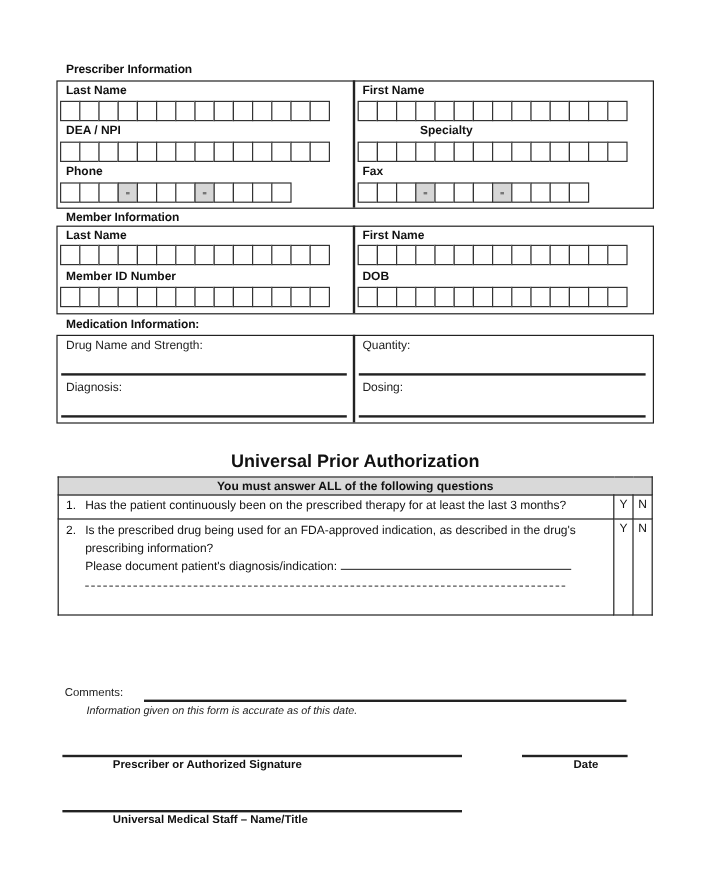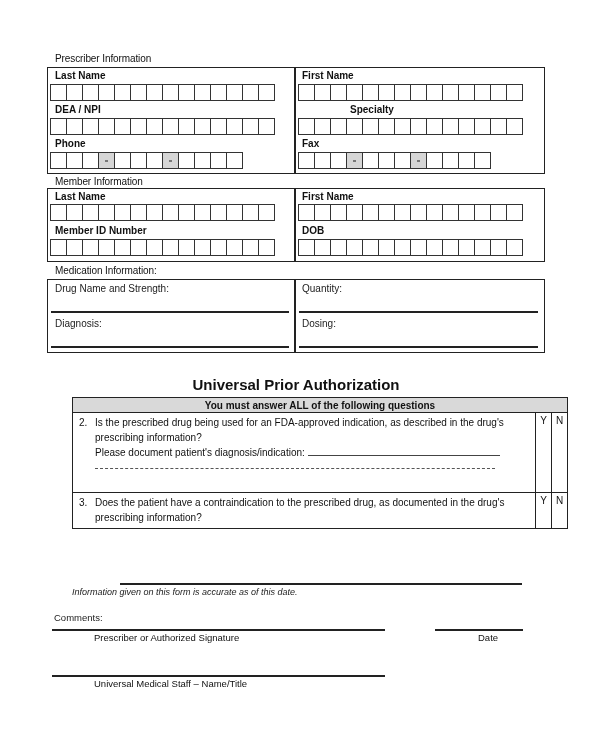--- a/index.html
+++ b/index.html
@@ -1,42 +1,42 @@
 <!DOCTYPE html>
 <html><head>
 <meta charset="utf-8">
 <style>
   * { box-sizing: border-box; margin: 0; padding: 0; }
   html, body { width: 600px; height: 730px; background: #ffffff; overflow: hidden; }
   body { position: relative; font-family: "Liberation Sans", sans-serif; color: #111; }
   .abs { position: absolute; }
-  .section-title { font-size: 10px; font-weight: normal; letter-spacing: -0.1px; }
+  .section-title { font-size: 10px; font-weight: bold; letter-spacing: -0.1px; }
   .box { border: 1.5px solid #222; }
   .field-label { font-size: 10px; font-weight: bold; }
   .cells { display: flex; }
   .cell { width: 17px; height: 17px; border: 1px solid #333; margin-left: -1px; background: #fff; display:flex; align-items:center; justify-content:center; }
   .cell:first-child { margin-left: 0; }
   .cell.grey { background: #d6d6d6; }
   .cell.grey::after { content: ""; width: 3px; height: 2px; background: #777; }
   .vdiv { background: #222; width: 1.5px; }
   .med-label { font-size: 10px; color: #222; }
   .hline { height: 1.5px; background: #222; }
   .title { font-size: 15px; font-weight: bold; text-align: center; width: 100%; }
-  table.q { border-collapse: collapse; width: 496px; font-size: 10px; margin-left: 24px; }
+  table.q { border-collapse: collapse; width: 496px; font-size: 10px; }
   table.q td { border: 1px solid #222; vertical-align: top; }
   table.q .hdr { background: #d9d9d9; text-align: center; font-weight: bold; padding: 2px 0 1px; }
   table.q .qtxt { padding: 2px 4px 3px 6px; line-height: 15px; }
   table.q .yn { width: 16px; text-align: center; padding-top: 2px; }
   .qnum { display: inline-block; width: 16px; }
   .indent { padding-left: 16px; }
   .dashline { border-bottom: 1px dashed #555; height: 9px; margin: 0 4px 0 16px; }
   .under { display: inline-block; border-bottom: 1px solid #444; width: 192px; height: 10px; }
-  .small { font-size: 9.5px; color: #222; margin-top: 40px; }
+  .small { font-size: 9.5px; color: #222; }
   .italic { font-style: italic; font-size: 9px; color: #222; }
-  .sig-label { font-size: 9.5px; font-weight: normal; padding-left: 40px; }
+  .sig-label { font-size: 9.5px; font-weight: bold; padding-left: 40px; }
 </style>
 </head>
 <body>
 
 <div class="abs section-title" style="left:55px; top:53px;">Prescriber Information</div>
 
 <div class="abs box" style="left:47px; top:67px; width:498px; height:107px;">
   <div class="abs vdiv" style="left:246px; top:-1px; height:106px;"></div>
 
   <div class="abs field-label" style="left:7px; top:2px;">Last Name</div>
@@ -242,39 +242,38 @@
 
 <div class="abs" style="left:48px; top:376px; width:496px;">
   <div class="title">Universal Prior Authorization</div>
 </div>
 
 <div class="abs" style="left:48px; top:397px;">
   <table class="q">
     <tbody>
         <tr>
       <td colspan="3" class="hdr">You must answer ALL of the following questions</td>
+    </tr>
+    <tr>
+      <td class="qtxt" style="height:16px; padding-top:1px;">
+        <span class="qnum">1.</span><span>Has the patient continuously been on the prescribed therapy for at least the last 3 months?</span>
+      </td>
+      <td class="yn">Y</td>
+      <td class="yn">N</td>
     </tr>
     <tr>
       <td class="qtxt" style="height:80px;">
         <div><span class="qnum">2.</span><span>Is the prescribed drug being used for an FDA-approved indication, as described in the drug's</span></div>
         <div class="indent">prescribing information?</div>
         <div class="indent"><span>Please document patient's diagnosis/indication:</span> <span class="under"></span></div>
         <div class="dashline" style="width:400px;"></div>
       </td>
       <td class="yn">Y</td>
       <td class="yn">N</td>
     </tr>
-    <tr>
-      <td class="qtxt" style="height:32px;">
-        <div><span class="qnum">3.</span><span>Does the patient have a contraindication to the prescribed drug, as documented in the drug's</span></div>
-        <div class="indent">prescribing information?</div>
-      </td>
-      <td class="yn">Y</td>
-      <td class="yn">N</td>
-    </tr>
   </tbody>
     </table>
 </div>
 
 <div class="abs small" style="left:54px; top:572px;">Comments:</div>
 <div class="abs hline" style="left:120px; top:583px; width:402px; height:2px;"></div>
 <div class="abs italic" style="left:72px; top:587px;">Information given on this form is accurate as of this date.</div>
 
 <div class="abs hline" style="left:52px; top:629px; width:333px;"></div>
 <div class="abs sig-label" style="left:54px; top:632px;">Prescriber or Authorized Signature</div>

